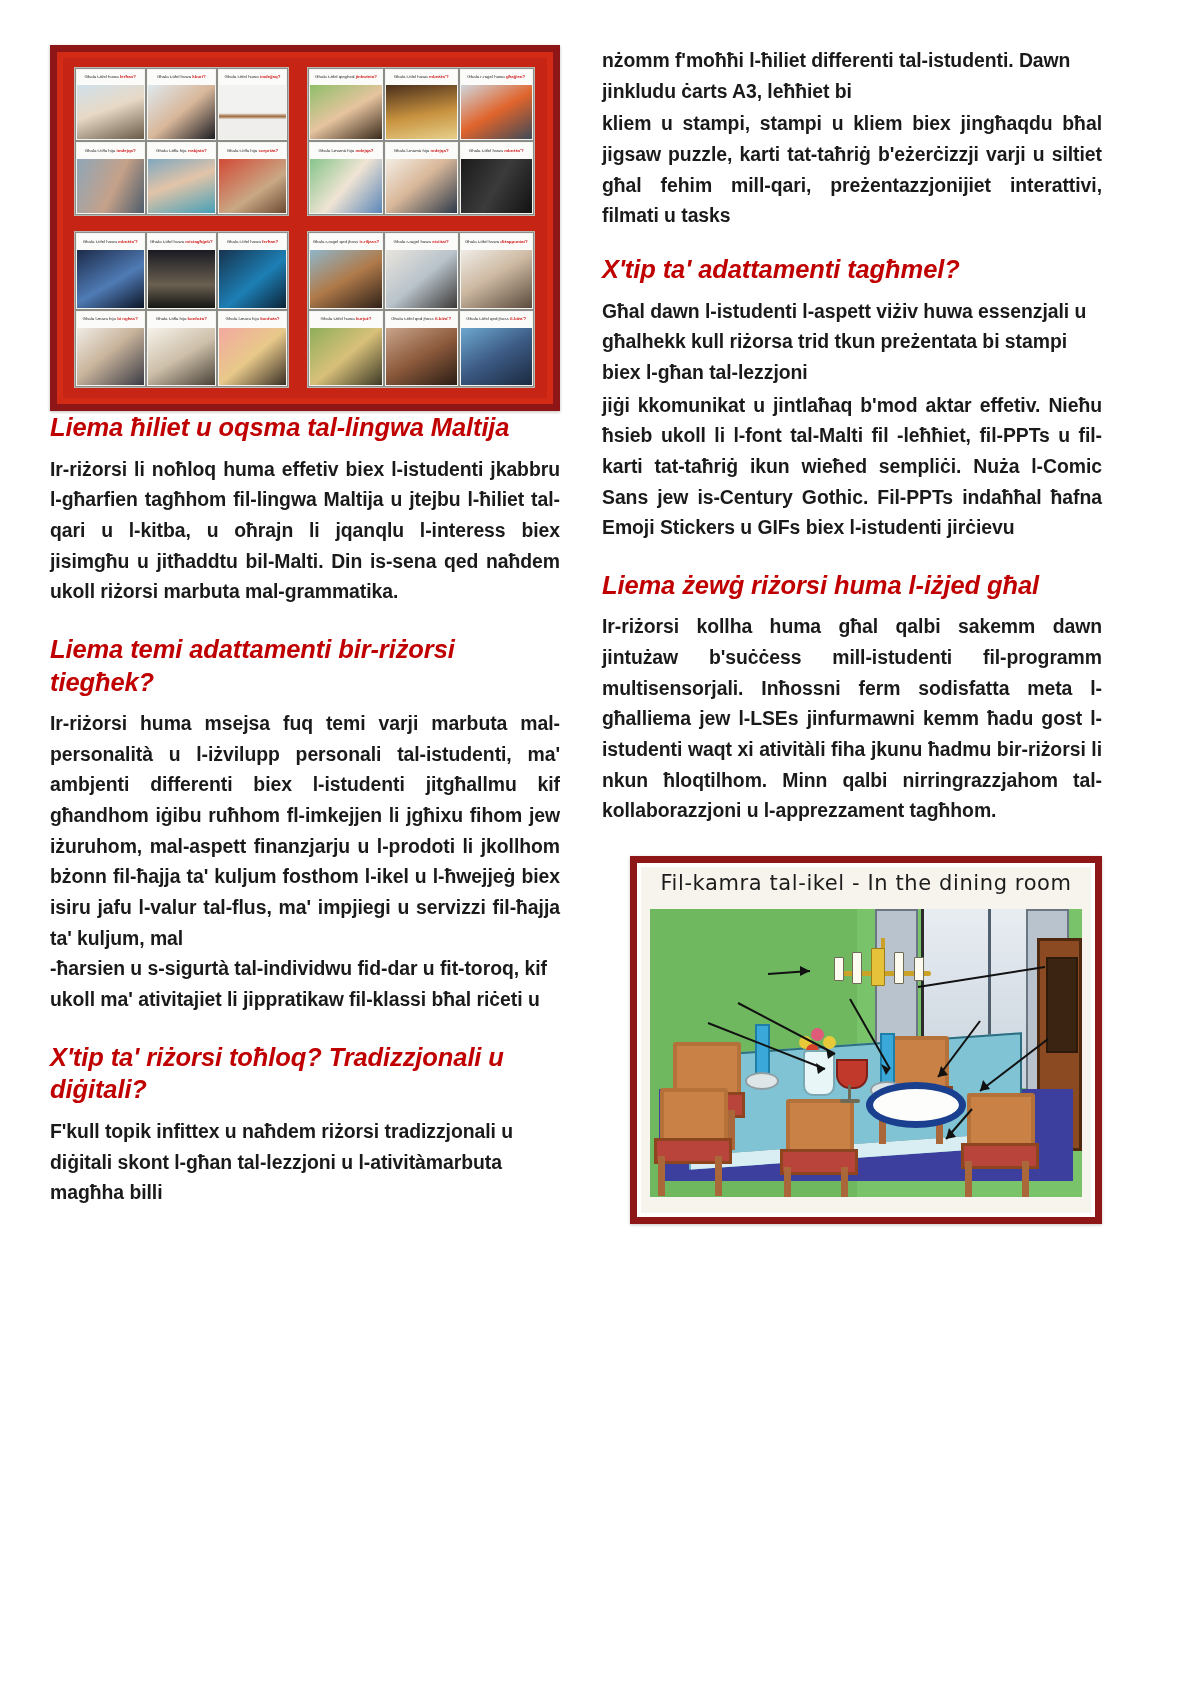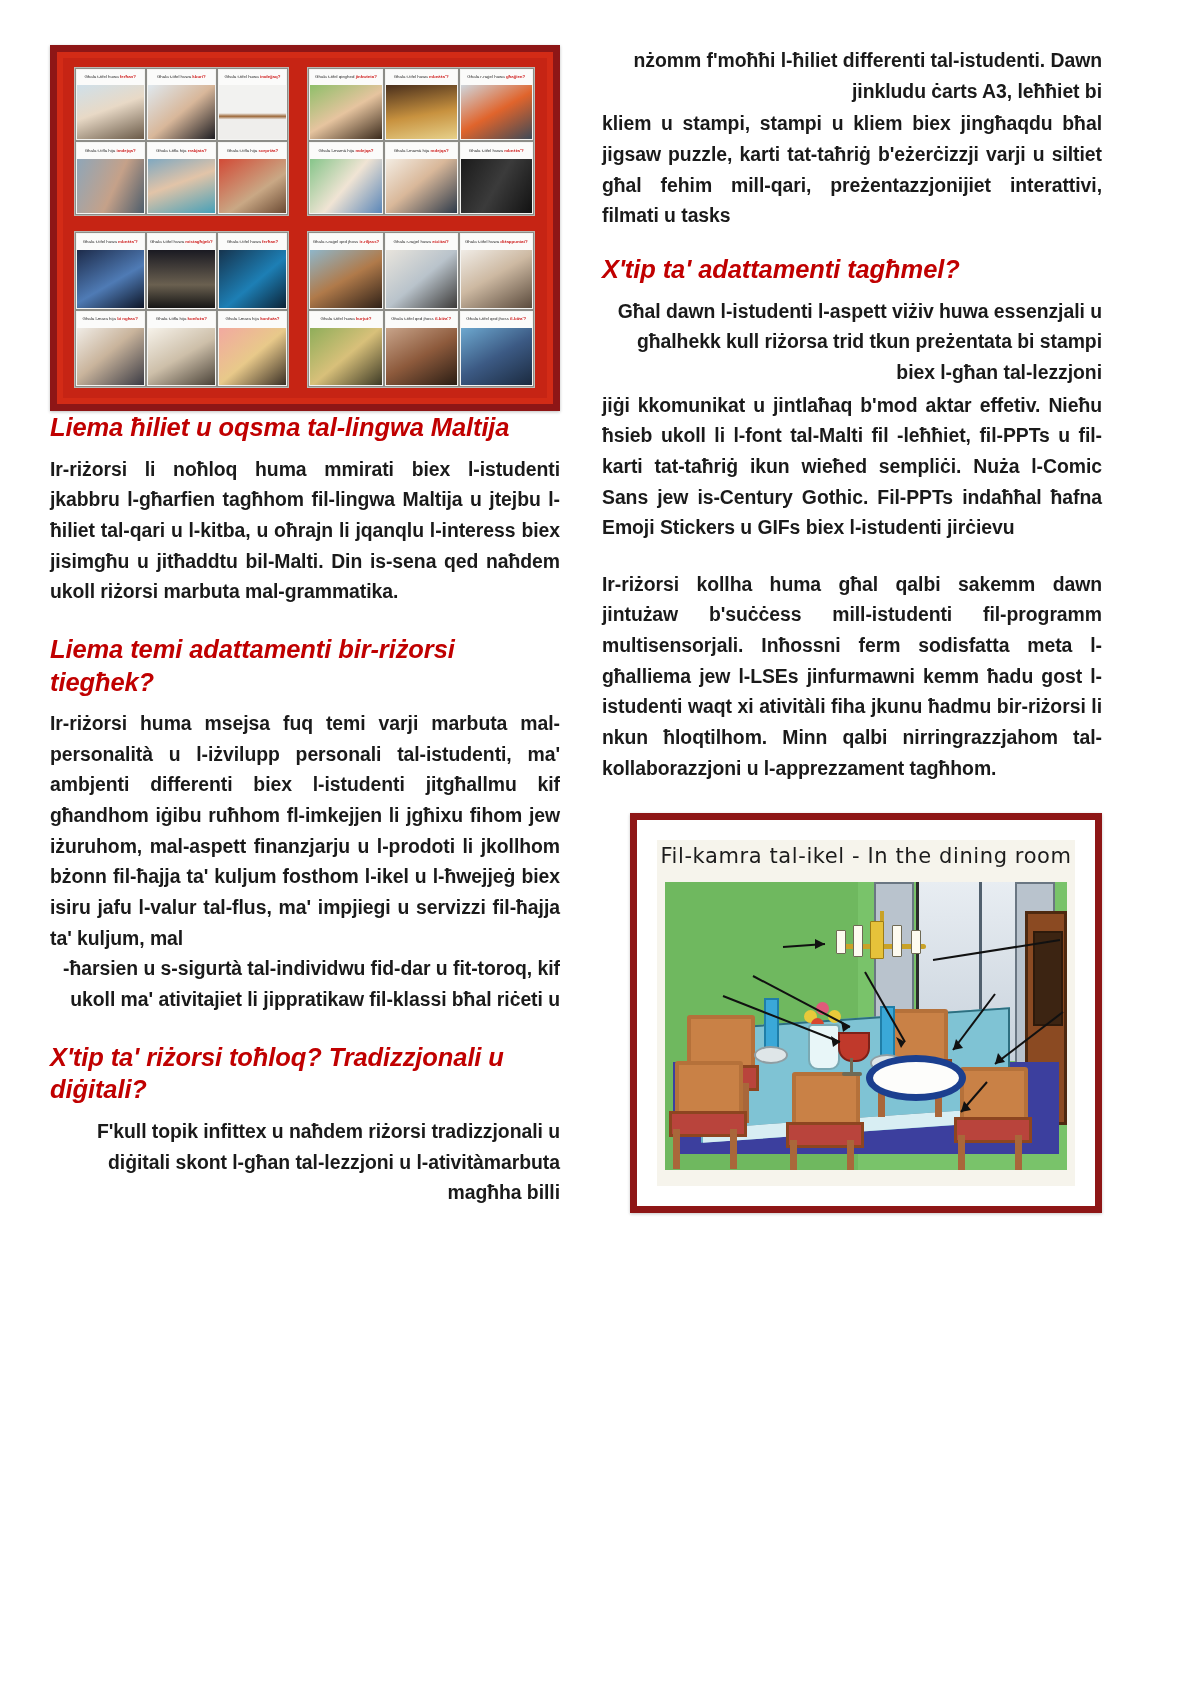--- a/index.html
+++ b/index.html
@@ -50,21 +50,21 @@
   p.body {
     color: #1a1a1a;
     font-weight: bold;
     font-size: 19.4px;
     line-height: 1.58;
     margin: 0;
     text-align: justify;
     text-justify: inter-word;
     letter-spacing: -0.05px;
   }
-  p.body.last-ragged { text-align: right; }
+  p.body.last-ragged { text-align: left; }
 
   
   .photo-frame {
     border: 7px solid #8e1616;
     background: #d32b16;
     padding: 6px;
     box-sizing: border-box;
     box-shadow: 0 1px 3px rgba(0,0,0,0.25);
   }
   .collage {
@@ -118,21 +118,21 @@
   .card-img {
     flex: 1 1 auto;
     background-size: cover;
     background-position: center;
   }
 
   
   .dining-frame {
     border: 7px solid #8e1616;
     background: #ffffff;
-    padding: 20px;
+    padding: 4px;
     box-sizing: border-box;
     margin-top: 30px;
     box-shadow: 0 1px 3px rgba(0,0,0,0.22);
     margin-left: 28px;
   }
   .dining {
     position: relative;
     width: 100%;
     height: 346px;
     background: #f6f4ec;
@@ -323,21 +323,21 @@
               <div class="card-cap"><span>Għala t-tifel qed jħoss</span>&nbsp;<span class="em">il-biża'?</span></div>
               <div class="card-img" style="background:linear-gradient(150deg,#6da8cf 0%,#3c5a84 50%,#1b2a3f 100%)"></div>
             </div>
           </div>
 
         </div>
       </div>
 
       <div class="sec" style="">
         <h2 class="heading">Liema ħiliet u oqsma tal-lingwa Maltija</h2>
-        <p class="body">Ir-riżorsi li noħloq huma mmirati biex l-istudenti jkabbru l-għarfien tagħhom fil-lingwa Maltija u jtejbu l-ħiliet tal-qari u l-kitba, u oħrajn li jqanqlu l-interess biex jisimgħu u jitħaddtu bil-Malti. Din is-sena qed naħdem ukoll riżorsi marbuta mal-grammatika.</p>
+        <p class="body">Ir-riżorsi li noħloq huma effetiv biex l-istudenti jkabbru l-għarfien tagħhom fil-lingwa Maltija u jtejbu l-ħiliet tal-qari u l-kitba, u oħrajn li jqanqlu l-interess biex jisimgħu u jitħaddtu bil-Malti. Din is-sena qed naħdem ukoll riżorsi marbuta mal-grammatika.</p>
       </div>
 
       <div class="sec">
         <h2 class="heading">Liema temi adattamenti bir-riżorsi tiegħek?</h2>
         <p class="body">Ir-riżorsi huma msejsa fuq temi varji marbuta mal-personalità u l-iżvilupp personali tal-istudenti, ma' ambjenti differenti biex l-istudenti jitgħallmu kif għandhom iġibu ruħhom fl-imkejjen li jgħixu fihom jew iżuruhom, mal-aspett finanzjarju u l-prodoti li jkollhom bżonn fil-ħajja ta' kuljum fosthom l-ikel u l-ħwejjeġ biex isiru jafu l-valur tal-flus, ma' impjiegi u servizzi fil-ħajja ta' kuljum, mal</p>
         <p class="body last-ragged">-ħarsien u s-sigurtà tal-individwu fid-dar u fit-toroq, kif ukoll ma' ativitajiet li jippratikaw fil-klassi bħal riċeti u</p>
       </div>
 
       <div class="sec">
         <h2 class="heading">X'tip ta' riżorsi toħloq? Tradizzjonali u diġitali?</h2>
@@ -351,20 +351,21 @@
       <p class="body last-ragged">nżomm f'moħħi l-ħiliet differenti tal-istudenti. Dawn jinkludu ċarts A3, leħħiet bi</p>
       <p class="body" style="margin-top:2px;">kliem u stampi, stampi u kliem biex jingħaqdu bħal jigsaw puzzle, karti tat-taħriġ b'eżerċizzji varji u siltiet għal fehim mill-qari, preżentazzjonijiet interattivi, filmati u tasks</p>
 
       <div class="sec" style="margin-top:22px;">
         <h2 class="heading">X'tip ta' adattamenti tagħmel?</h2>
         <p class="body last-ragged">Għal dawn l-istudenti l-aspett viżiv huwa essenzjali u għalhekk kull riżorsa trid tkun preżentata bi stampi biex l-għan tal-lezzjoni</p>
         <p class="body" style="margin-top:2px;">jiġi kkomunikat u jintlaħaq b'mod aktar effetiv. Nieħu ħsieb ukoll li l-font tal-Malti fil -leħħiet, fil-PPTs u fil-karti tat-taħriġ ikun wieħed sempliċi. Nuża l-Comic Sans jew is-Century Gothic. Fil-PPTs indaħħal ħafna Emoji Stickers u GIFs biex l-istudenti jirċievu</p>
       </div>
 
       <div class="sec">
+        <h2 class="heading">Liema żewġ riżorsi huma l-iżjed għal</h2>
         <p class="body">Ir-riżorsi kollha huma għal qalbi sakemm dawn jintużaw b'suċċess mill-istudenti fil-programm multisensorjali. Inħossni ferm sodisfatta meta l-għalliema jew l-LSEs jinfurmawni kemm ħadu gost l-istudenti waqt xi ativitàli fiha jkunu ħadmu bir-riżorsi li nkun ħloqtilhom. Minn qalbi nirringrazzjahom tal-kollaborazzjoni u l-apprezzament tagħhom.</p>
       </div>
 
       <div class="dining-frame">
         <div class="dining">
           <div class="dining-title">Fil-kamra tal-ikel - In the dining room</div>
 
           <div class="wall">
             <div class="wall-shade"></div>
 

